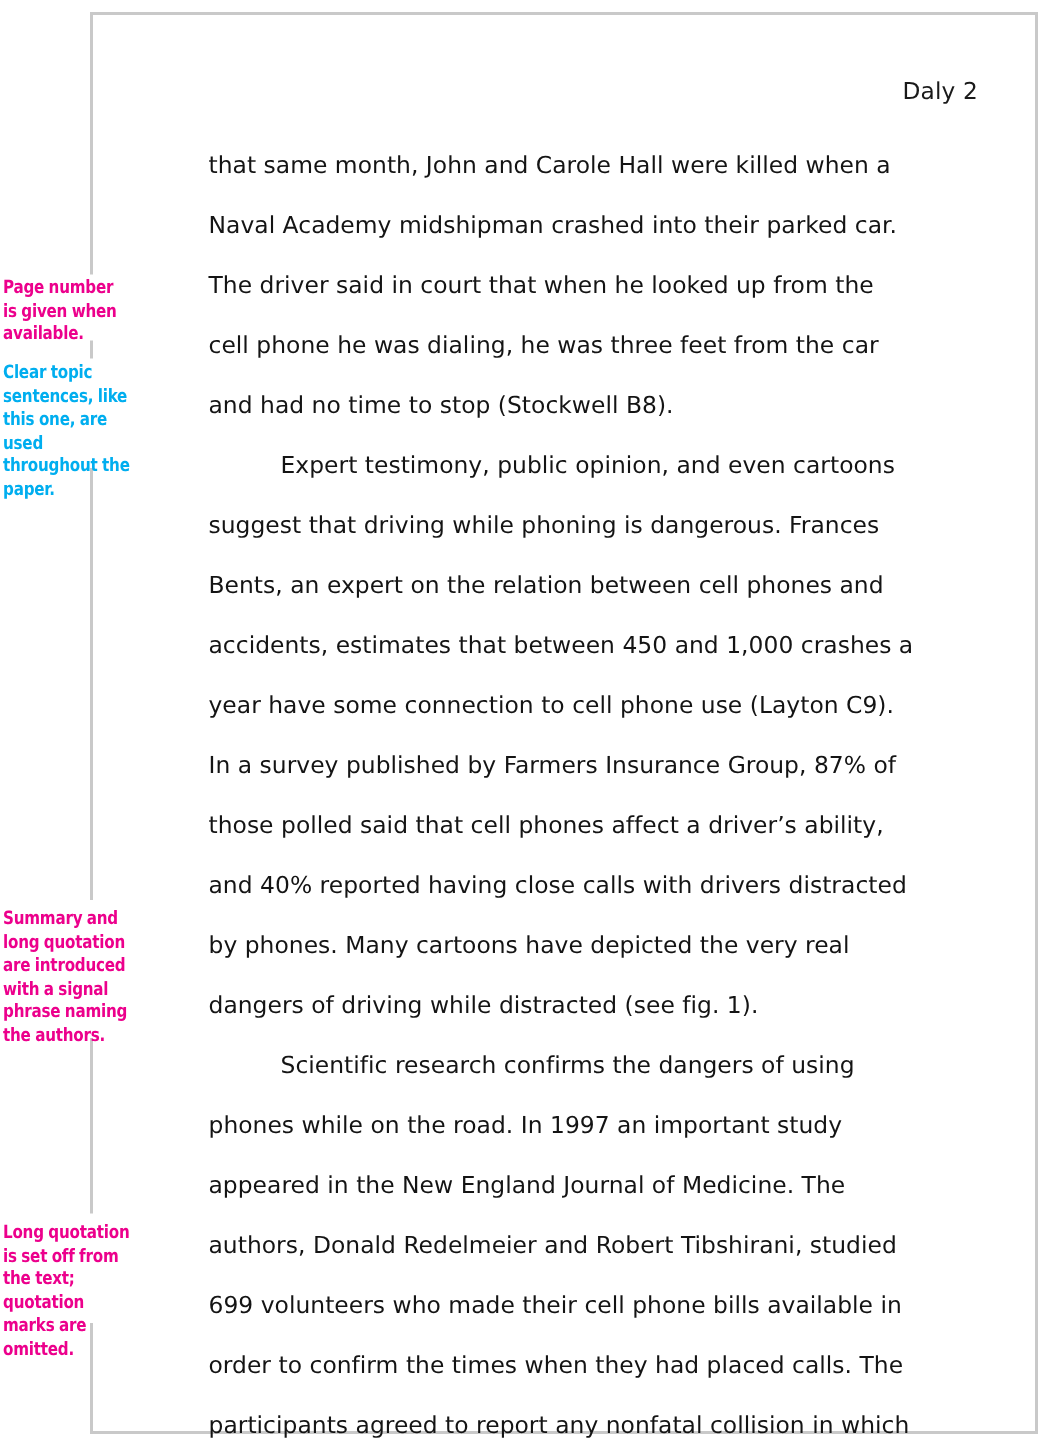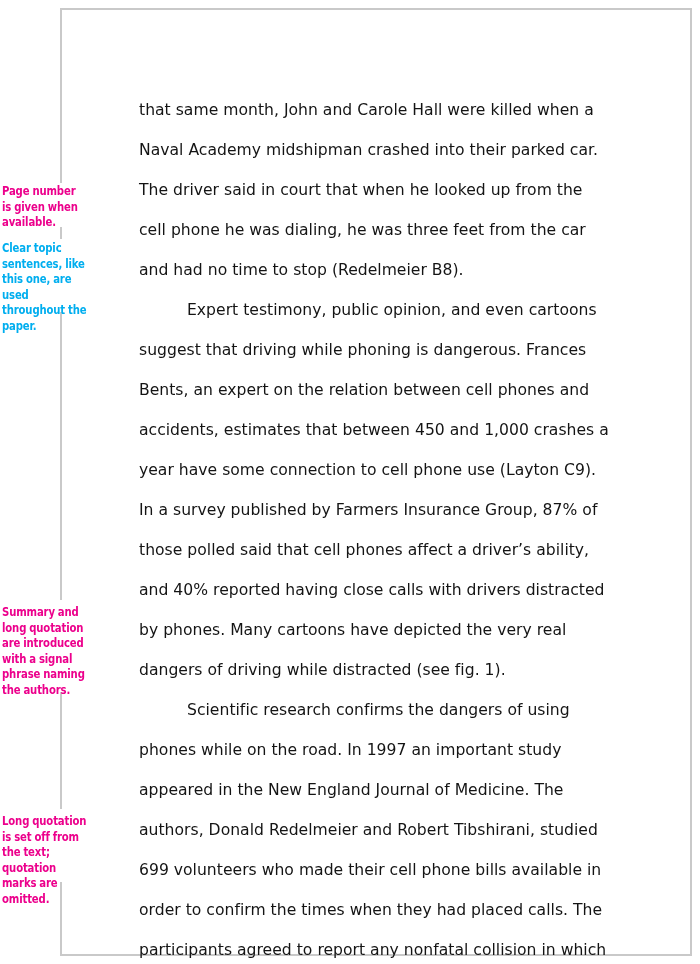--- a/index.html
+++ b/index.html
@@ -84,24 +84,25 @@
     transform-origin: left top;
   }
   .annot.magenta { color: #EC008C; }
   .annot.cyan    { color: #00AEEF; }
 </style>
 </head>
 <body>
 
 <div id="page-sheet">
 
+  <div id="running-head">Daly 2</div>
 
   <div id="body-col">
 
-    <p class="para noindent">that same month, John and Carole Hall were killed when a Naval Academy midshipman crashed into their parked car. The driver said in court that when he looked up from the cell phone he was dialing, he was three feet from the car and had no time to stop (Redelmeier B8).</p>
+    <p class="para noindent">that same month, John and Carole Hall were killed when a Naval Academy midshipman crashed into their parked car. The driver said in court that when he looked up from the cell phone he was dialing, he was three feet from the car and had no time to stop (Stockwell B8).</p>
 
     <p class="para">Expert testimony, public opinion, and even cartoons suggest that driving while phoning is dangerous. Frances Bents, an expert on the relation between cell phones and accidents, estimates that between 450 and 1,000 crashes a year have some connection to cell phone use (Layton C9). In a survey published by Farmers Insurance Group, 87% of those polled said that cell phones affect a driver’s ability, and 40% reported having close calls with drivers distracted by phones. Many cartoons have depicted the very real dangers of driving while distracted (see fig. 1).</p>
 
     <p class="para"><span>Scientific research confirms the dangers of using phones while on the road. In 1997 an important study appeared in the </span><span class="ital">New England Journal of Medicine</span><span>. The authors, Donald Redelmeier and Robert Tibshirani, studied 699 volunteers who made their cell phone bills available in order to confirm the times when they had placed calls. The participants agreed to report any nonfatal collision in which they were involved. By comparing the time of a collision with the phone records, the researchers assessed the dangers of driving while phoning. The results are unsettling:</span></p>
 
   </div>
 </div>
 
 <div class="rule-seg" style="top: 8px; height: 175px; background: rgb(201, 201, 201);"></div>
 <div class="rule-seg" style="top: 227px; height: 12px; background: rgb(201, 201, 201);"></div>

